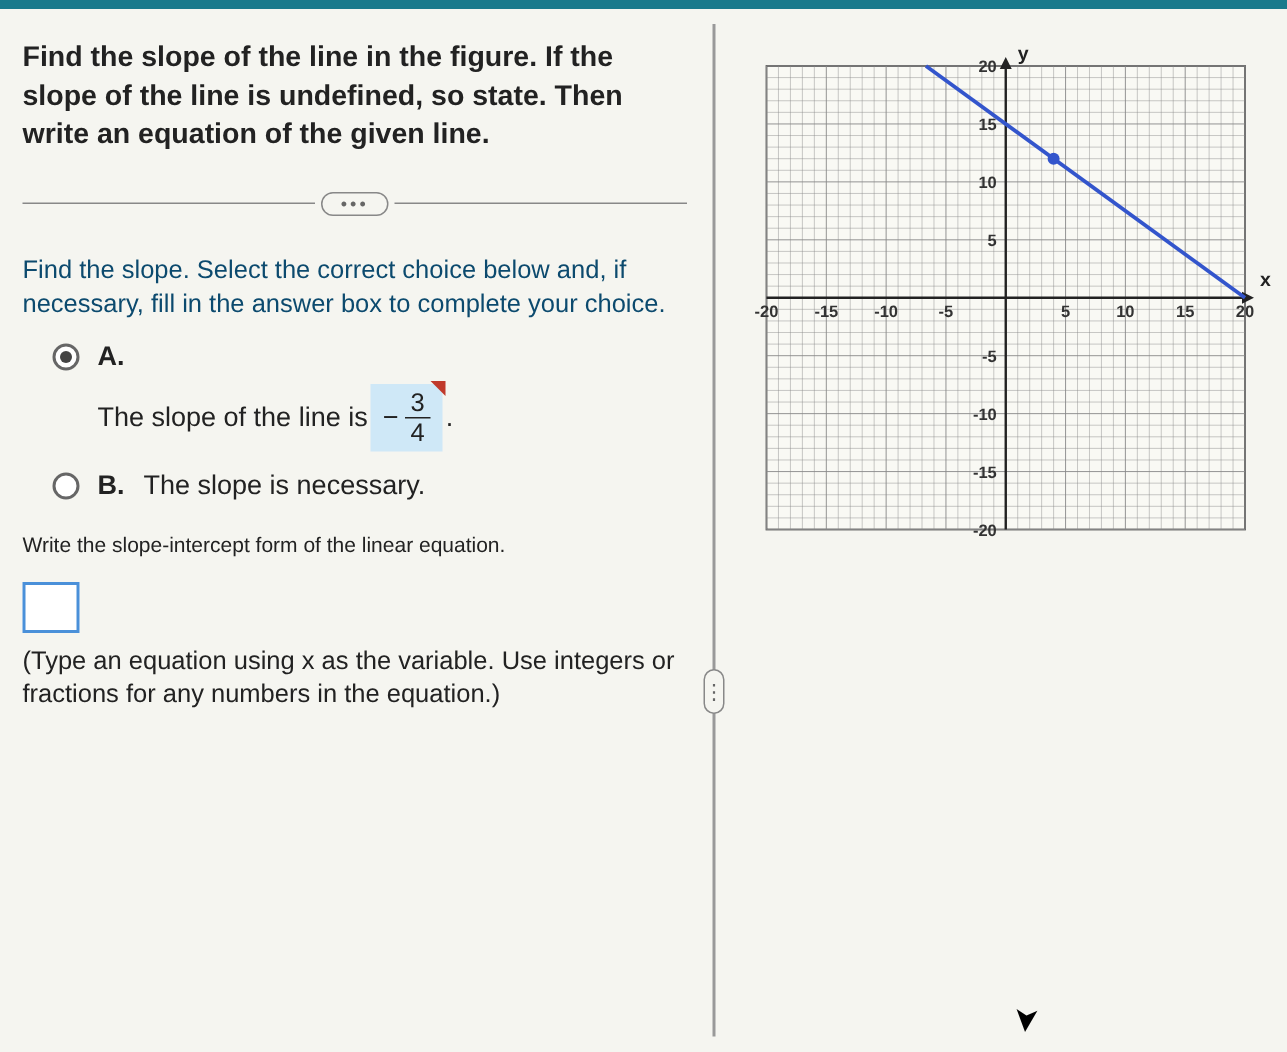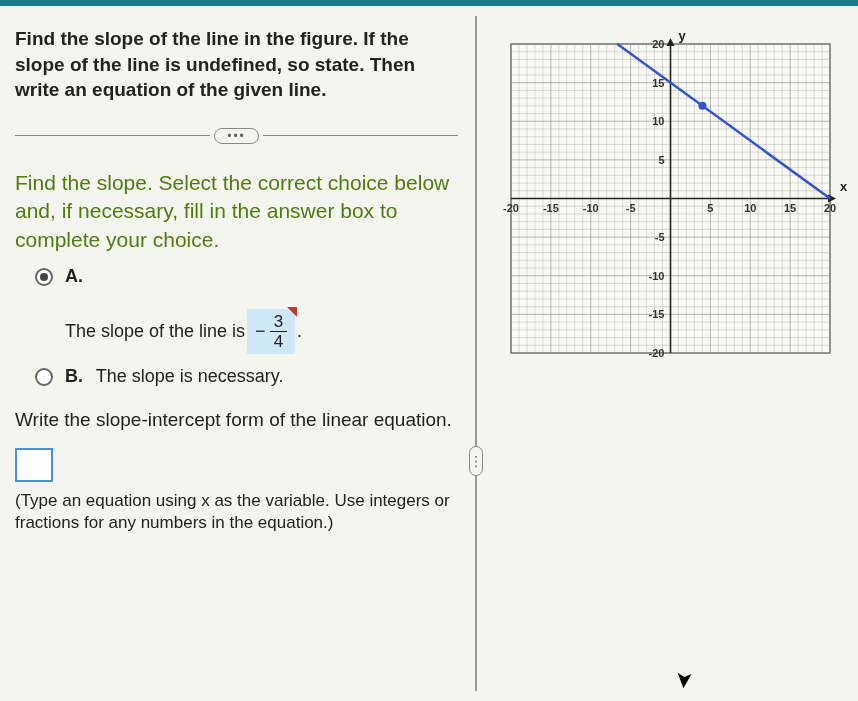--- a/index.html
+++ b/index.html
@@ -72,22 +72,22 @@
       border: 1px solid #888;
       border-radius: 10px;
       padding: 0px 12px;
       background: #f5f5f0;
       color: #666;
       font-size: 12px;
       letter-spacing: 2px;
       margin: 0 4px;
     }
     .sub-prompt {
-      font-size: 21px;
-      color: #4d7c0f;
+      font-size: 17px;
+      color: #0c4a6e;
       line-height: 1.35;
     }
     .choice-row {
       display: flex;
       align-items: flex-start;
       margin: 12px 0 10px 20px;
     }
     .radio {
       width: 18px;
       height: 18px;
@@ -146,21 +146,21 @@
     .fraction .num { border-bottom: 1.5px solid #222; padding: 0 4px 1px; }
     .fraction .den { padding: 1px 4px 0; }
     .frac-wrap { display: inline-flex; align-items: center; }
     .frac-wrap .minus { margin-right: 4px; }
     .hint {
       font-size: 17px;
       color: #222;
       margin: 6px 0 15px 55px;
     }
     .section2 {
-      font-size: 19px;
+      font-size: 14px;
       color: #222;
       margin-top: 20px;
       line-height: 1.35;
     }
     .eq-input {
       width: 38px;
       height: 34px;
       border: 2px solid #4a90d9;
       background: #fff;
       margin: 15px 0 8px 0;
@@ -200,21 +200,21 @@
     <div class="hr-pill">•••</div>
     <div class="hr-line"></div>
   </div>
 
   <p class="sub-prompt">Find the slope. Select the correct choice below and, if necessary, fill in the answer box to complete your choice.</p>
 
   <div class="choice-row">
     <div class="radio selected"></div>
     <div class="choice-content">
       <div><span class="choice-label">A.</span></div>
-      <div style="margin-top:22px;display:flex;align-items:center;flex-wrap:wrap;">
+      <div style="margin-top:8px;display:flex;align-items:center;flex-wrap:wrap;">
         <span>The slope of the line is </span>
         <span class="answer-box">
           <span class="frac-wrap">
             <span class="minus">−</span>
             <span class="fraction">
               <span class="num">3</span>
               <span class="den">4</span>
             </span>
           </span>
         </span>

